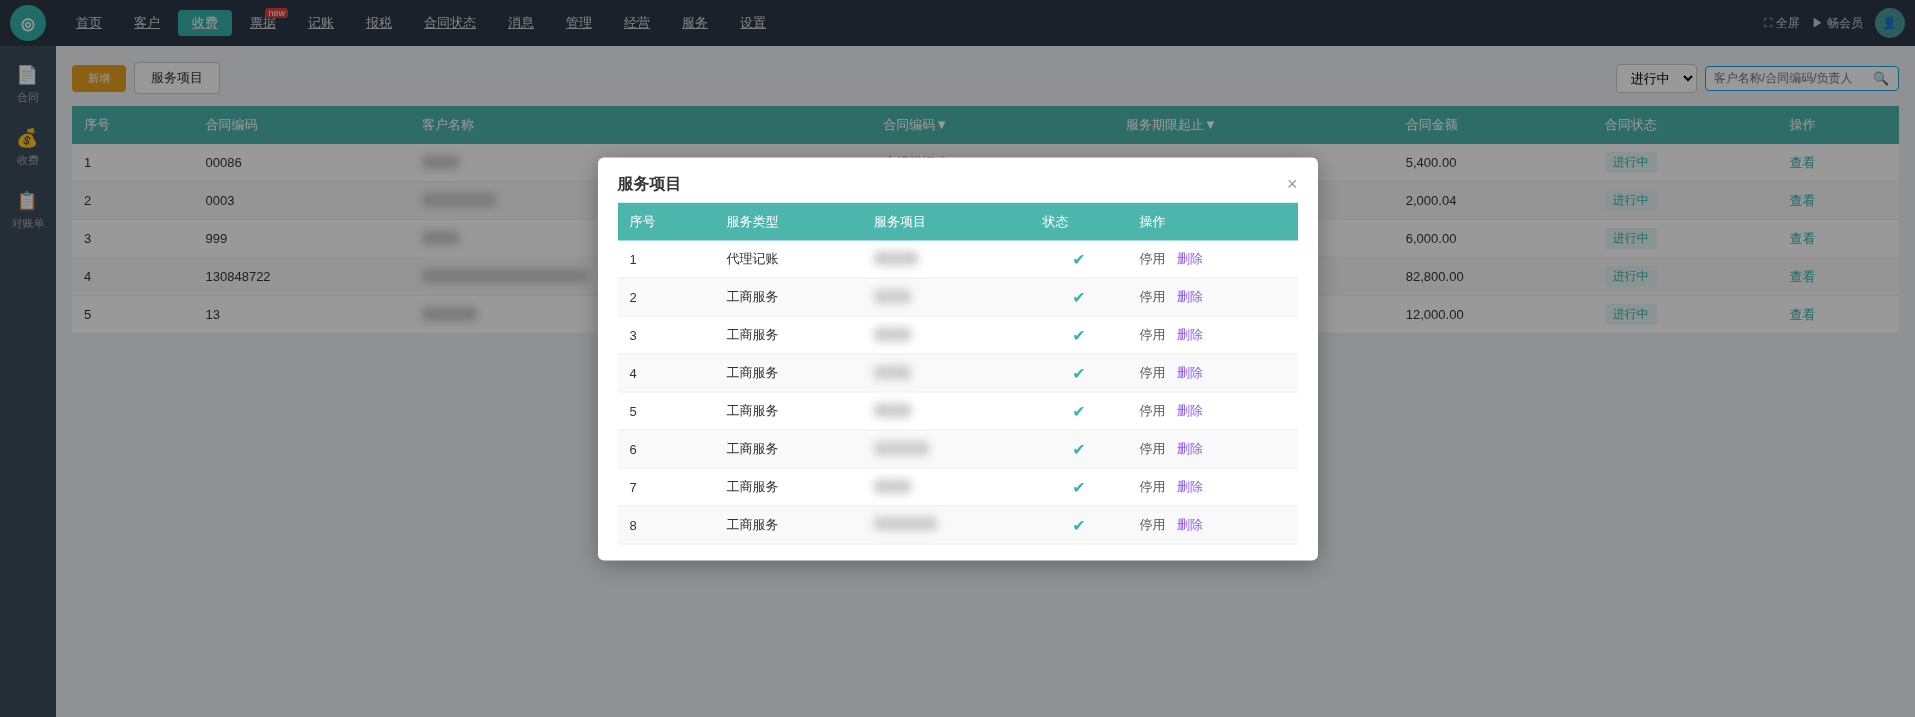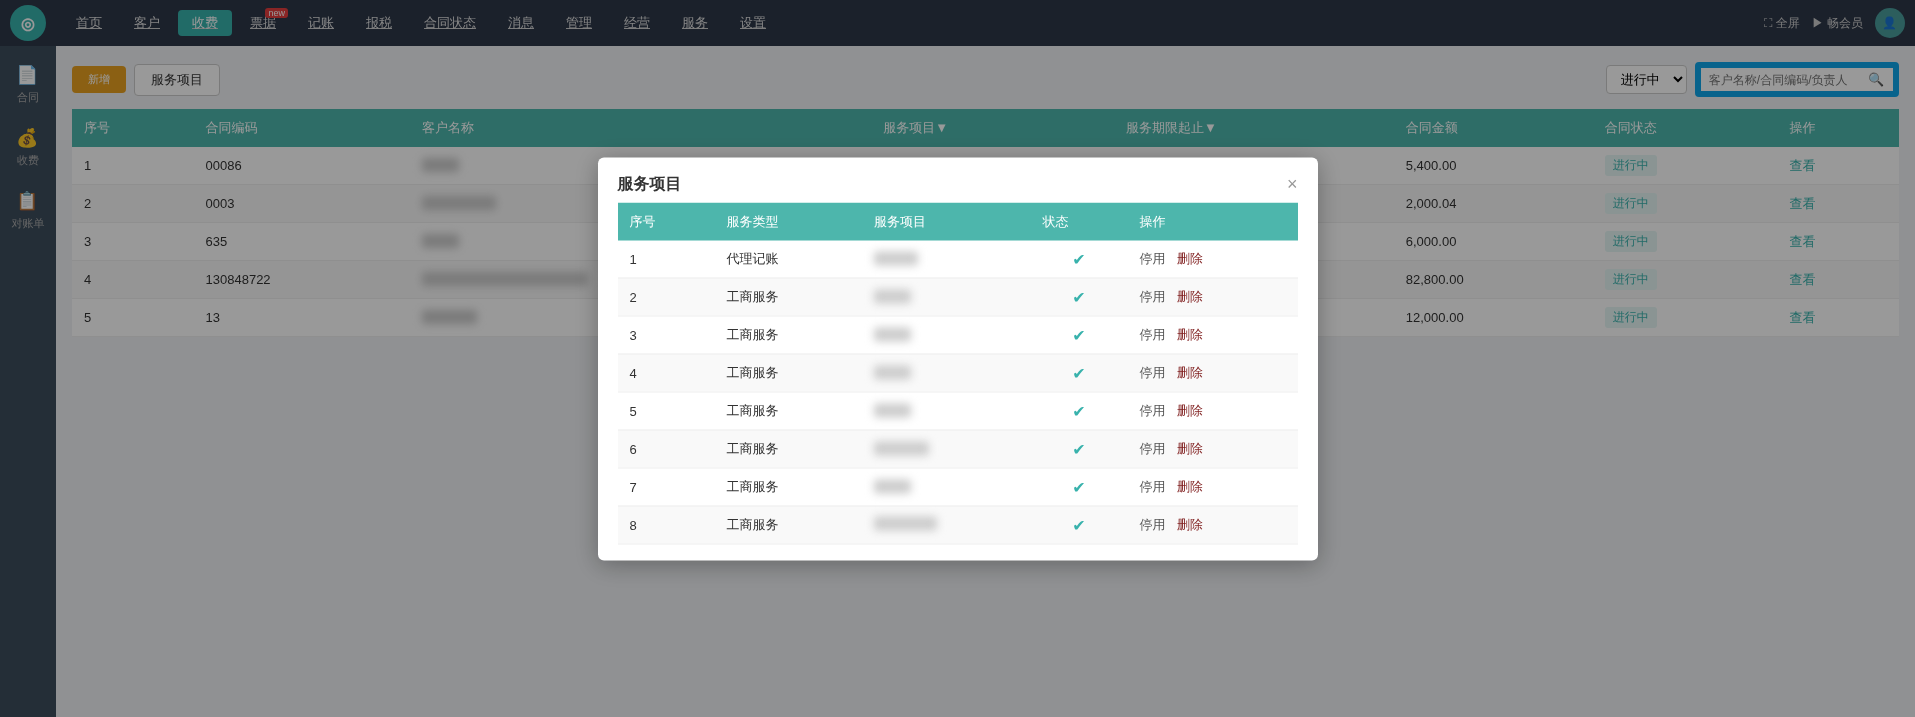--- a/index.html
+++ b/index.html
@@ -66,21 +66,21 @@
     .btn-service-item {
       background: white; border: 1px solid #ccc; padding: 6px 16px;
       border-radius: 4px; cursor: pointer; font-size: 13px; color: #333;
     }
     .filter-area { margin-left: auto; display: flex; align-items: center; gap: 8px; }
     .filter-select {
       padding: 5px 10px; border: 1px solid #ccc; border-radius: 4px;
       background: white; font-size: 13px;
     }
     .search-box {
-      display: flex; align-items: center; border: 6px solid #0ea5e9;
+      display: flex; align-items: center; border: 1px solid #0ea5e9;
       border-radius: 4px; background: white; padding: 4px 8px;
     }
     .search-box input {
       border: none; outline: none; font-size: 12px; color: #999; width: 160px;
     }
 
     
     .data-table { width: 100%; border-collapse: collapse; background: white; }
     .data-table th {
       background: #4db6ac; color: white; padding: 10px 12px;
@@ -127,21 +127,21 @@
     .modal-table th {
       background: #4db6ac; color: white; padding: 10px 12px;
       text-align: left; font-weight: normal; font-size: 13px;
     }
     .modal-table td {
       padding: 9px 12px; border-bottom: 1px solid #eee; font-size: 13px; color: #333;
     }
     .modal-table tr:nth-child(even) td { background: #f9f9f9; }
     .status-check { color: #38b2ac; font-size: 16px; }
     .action-stop { color: #555; cursor: pointer; margin-right: 8px; }
-    .action-delete { color: #7f1d1d; cursor: pointer; }
+    .action-delete { color: #8b5cf6; cursor: pointer; }
 
     
     .modal-body::-webkit-scrollbar { width: 8px; }
     .modal-body::-webkit-scrollbar-track { background: #f0f0f0; }
     .modal-body::-webkit-scrollbar-thumb { background: #c0c0c0; border-radius: 4px; }
   </style>
 </head>
 <body>
 
 <nav class="top-nav">
@@ -202,21 +202,21 @@
       </div>
     </div>
 
     <table class="data-table">
       <thead>
         <tr>
 
         <th>序号</th>
             <th>合同编码</th>
             <th>客户名称</th>
-            <th>服务项目▼</th>
+            <th>合同编码▼</th>
             <th>服务期限起止▼</th>
             <th>合同金额</th>
             <th>合同状态</th>
             <th>操作</th>
           </tr>
       </thead>
       <tbody>
 
       <tr>
             <td>1</td>
@@ -233,21 +233,21 @@
             <td>0003</td>
             <td><span class="blurred">████████</span></td>
             <td>小规模记账</td>
             <td>202305-202404</td>
             <td>2,000.04</td>
             <td><span class="status-badge">进行中</span></td>
             <td><span class="action-link">查看</span></td>
           </tr>
           <tr>
             <td>3</td>
-            <td>635</td>
+            <td>999</td>
             <td><span class="blurred">████</span></td>
             <td>小规模记账</td>
             <td>202305-202404</td>
             <td>6,000.00</td>
             <td><span class="status-badge">进行中</span></td>
             <td><span class="action-link">查看</span></td>
           </tr>
           <tr>
             <td>4</td>
             <td>130848722</td>

